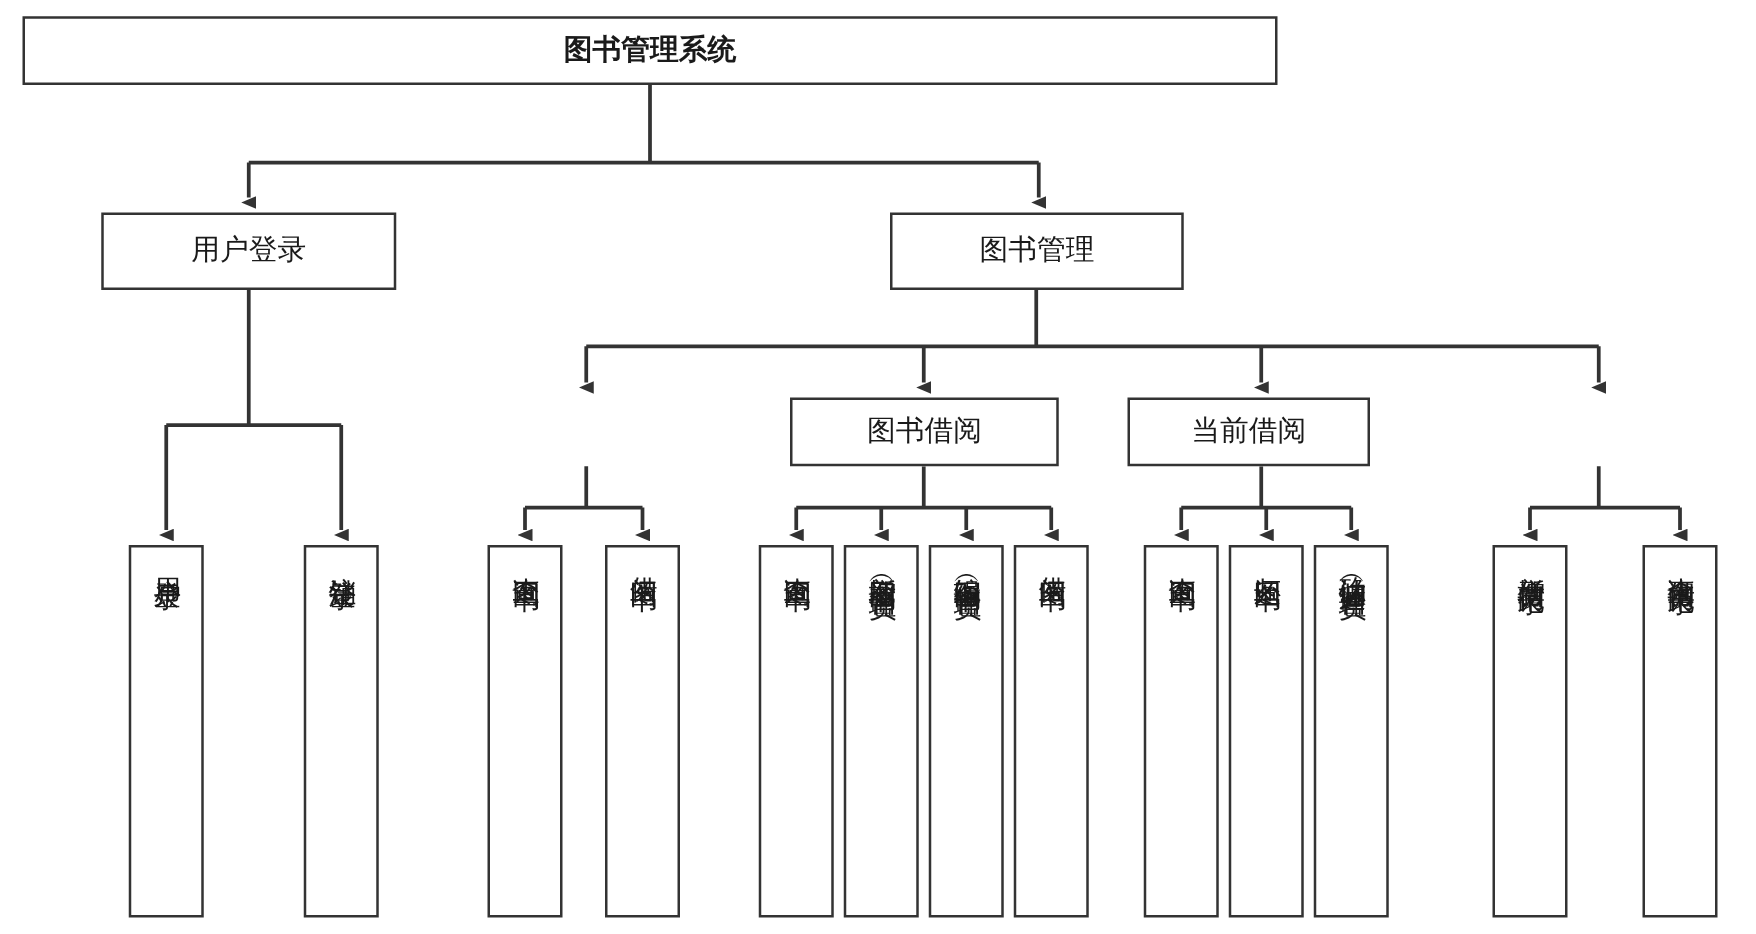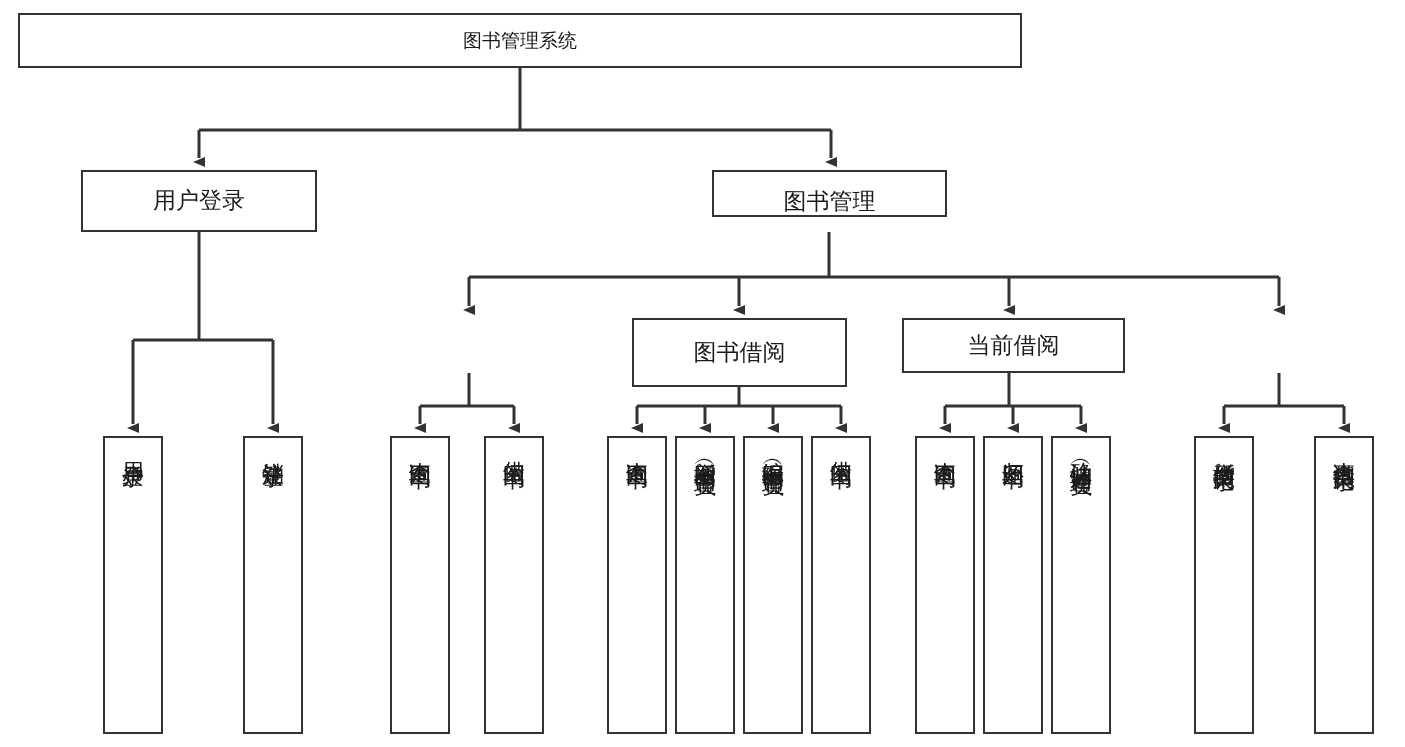--- a/index.html
+++ b/index.html
@@ -39,21 +39,22 @@
   .node-label {
     color: #1a1a1a;
     line-height: 1.12;
     text-align: center;
     white-space: pre;
   }
   .node.horizontal .node-label {
     font-size: 23px;
   }
   .node.root .node-label {
-    font-size: 19px;
+    font-size: 23px;
+    font-weight: bold;
   }
   .node.leaf {
     align-items: flex-start;
     justify-content: center;
     padding-top: 6px;
   }
   .node.leaf .node-label {
     writing-mode: vertical-rl;
     text-orientation: upright;
     font-size: 22px;
@@ -125,28 +126,28 @@
     </g>
   </svg>
 
   <div class="node root horizontal" style="left:18px; top:13px; width:1004px; height:55px;">
     <span class="node-label">图书管理系统</span>
   </div>
 
   <div class="node horizontal" style="left:81px; top:170px; width:236px; height:62px;">
     <span class="node-label">用户登录</span>
   </div>
-  <div class="node horizontal" style="left:712px; top:170px; width:235px; height:47px;align-items:flex-end;">
+  <div class="node horizontal" style="left:712px; top:170px; width:235px; height:62px;">
     <span class="node-label">图书管理</span>
   </div>
 
-  <div class="node horizontal" style="left:632px; top:318px; width:215px; height:69px;">
+  <div class="node horizontal" style="left:632px; top:318px; width:215px; height:55px;">
     <span class="node-label">图书借阅</span>
   </div>
-  <div class="node horizontal" style="left:902px; top:318px; width:223px; height:55px;">
+  <div class="node horizontal" style="left:902px; top:318px; width:194px; height:55px;">
     <span class="node-label">当前借阅</span>
   </div>
 
   <div class="node leaf" style="left:103px; top:436px; width:60px; height:298px;">
     <span class="node-label">用户登录</span>
   </div>
   <div class="node leaf" style="left:243px; top:436px; width:60px; height:298px;">
     <span class="node-label">注销登录</span>
   </div>
 

